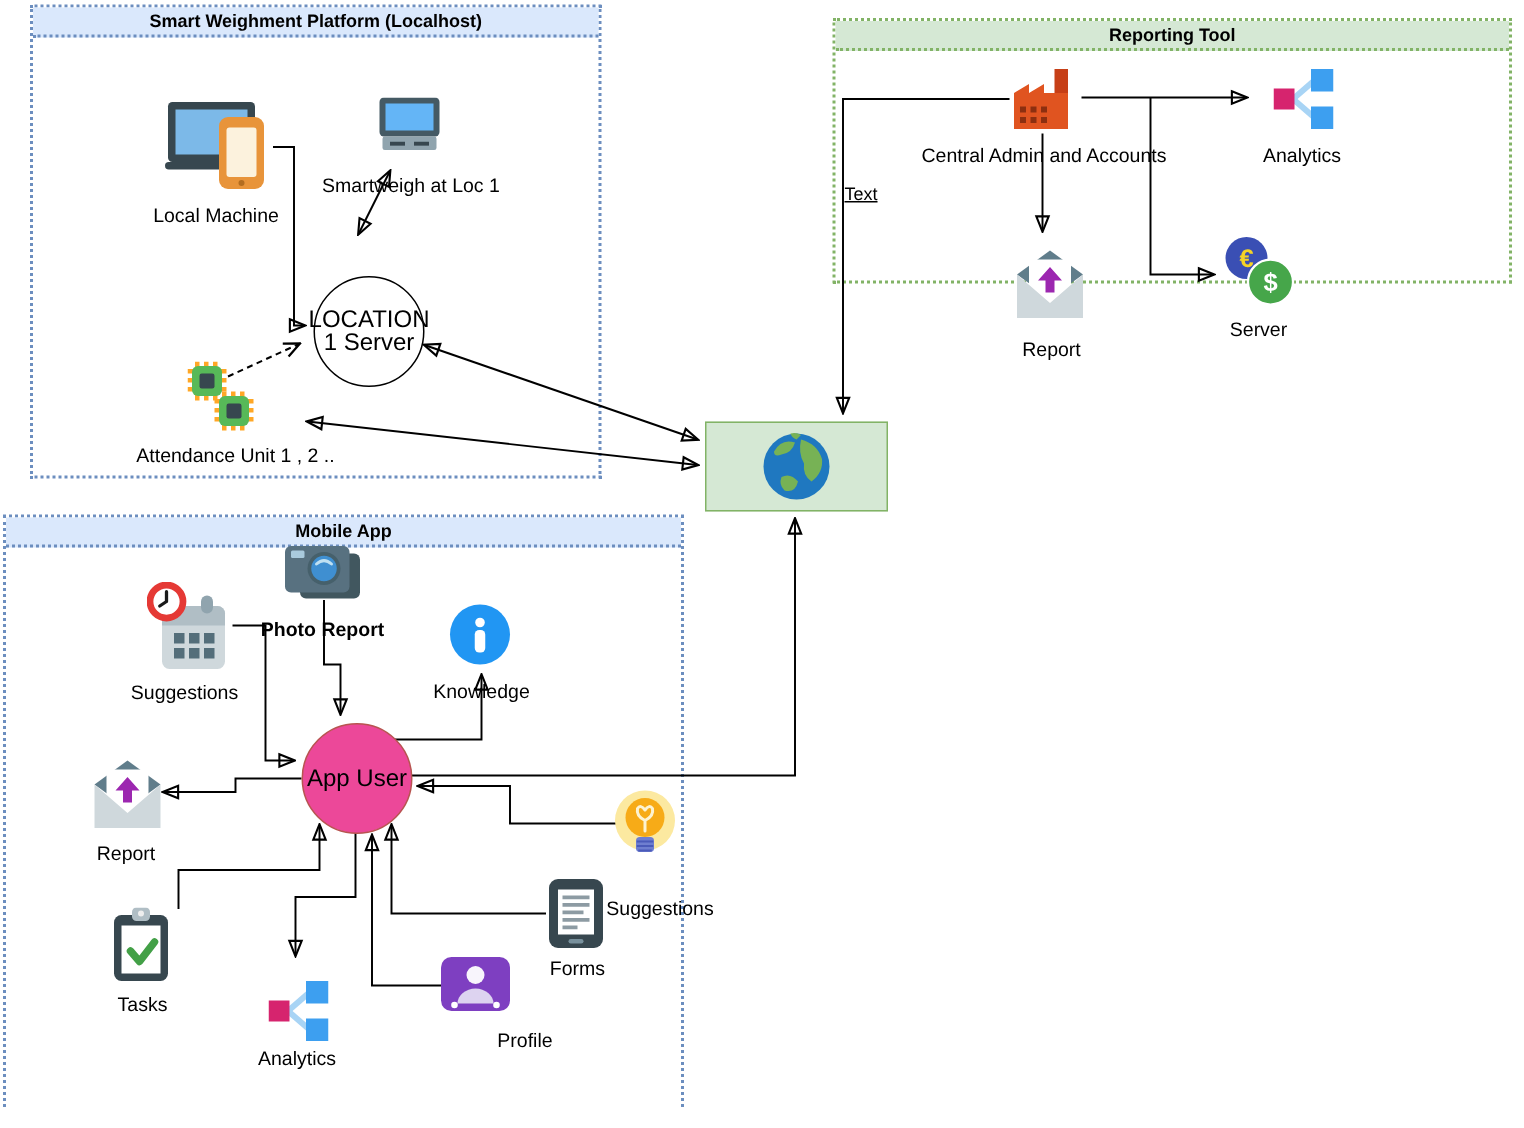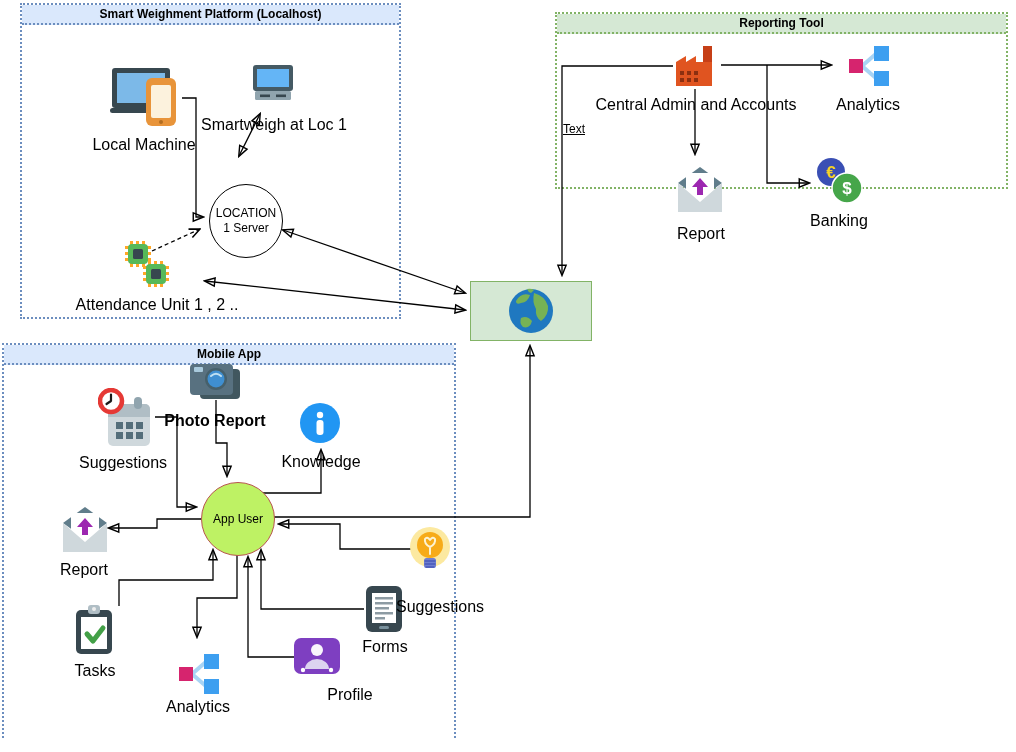--- a/index.html
+++ b/index.html
@@ -7,25 +7,25 @@
           font-family:"Liberation Sans",sans-serif;color:#000;}
   .group{position:absolute;box-sizing:border-box;border:2px dotted #6c8ebf;background:transparent;}
   .group.green{border-color:#82b366;}
   .group-title{position:absolute;left:0;top:0;right:0;height:20px;box-sizing:border-box;
                background:#dae8fc;border-bottom:2px dotted #6c8ebf;
                font-size:12px;font-weight:bold;text-align:center;line-height:19px;}
   .group.green .group-title{background:#d5e8d4;border-bottom-color:#82b366;}
   .edges{position:absolute;left:0;top:0;z-index:1;}
   .edges path{fill:none;stroke:#000;stroke-width:1.3;}
   .node{position:absolute;z-index:2;}
-  .label{position:absolute;z-index:3;font-size:16px;white-space:nowrap;transform:translateX(-50%);}
+  .label{position:absolute;z-index:3;font-size:13px;white-space:nowrap;transform:translateX(-50%);}
   .circle-node{position:absolute;z-index:2;border-radius:50%;display:flex;flex-direction:column;
-               align-items:center;justify-content:center;font-size:12px;text-align:center;line-height:15px;}
+               align-items:center;justify-content:center;font-size:16px;text-align:center;line-height:15px;}
   #location-server{left:209px;top:184px;width:72px;height:72px;background:#fff;border:1.3px solid #000;}
-  #app-user{left:201px;top:482px;width:72px;height:72px;background:#bef264;border:1.3px solid #b85450;}
+  #app-user{left:201px;top:482px;width:72px;height:72px;background:#ec4899;border:1.3px solid #b85450;}
   #internet-box{position:absolute;left:470px;top:281px;width:122px;height:60px;box-sizing:border-box;
                 background:#d5e8d4;border:1px solid #82b366;z-index:2;
                 display:flex;align-items:center;justify-content:center;}
   #edge-text-label{position:absolute;left:563px;top:122px;font-size:12px;z-index:3;text-decoration:underline;}
 </style>
 </head>
 <body>
 
 <div id="canvas">
 
@@ -175,21 +175,21 @@
     <path d="M1,17 V46 H45 V17 L23,36 Z" fill="#cfd8dc"></path>
   </svg>
   <div class="label" style="left:701px;top:225px;">Report</div>
 
   <svg class="node" style="left:816px;top:158px;" width="48" height="48">
     <circle cx="15" cy="14" r="14" fill="#3a4fb4"></circle>
     <text x="15" y="20" font-size="17" font-weight="bold" fill="#f5d327" text-anchor="middle" font-family="Liberation Sans, sans-serif">€</text>
     <circle cx="31" cy="30" r="15" fill="#46a64a" stroke="#ffffff" stroke-width="1.5"></circle>
     <text x="31" y="36" font-size="17" font-weight="bold" fill="#ffffff" text-anchor="middle" font-family="Liberation Sans, sans-serif">$</text>
   </svg>
-  <div class="label" style="left:839px;top:212px;">Banking</div>
+  <div class="label" style="left:839px;top:212px;">Server</div>
 
   <svg class="node" style="left:190px;top:361px;" width="52" height="40">
     <rect x="10" y="8" width="40" height="30" rx="4" fill="#41575f"></rect>
     <rect x="0" y="3" width="43" height="31" rx="4" fill="#587180"></rect>
     <rect x="4" y="6" width="9" height="5" rx="1" fill="#a9cadd"></rect>
     <circle cx="26" cy="18" r="11" fill="#46606b"></circle>
     <circle cx="26" cy="18" r="8.5" fill="#3f8fd1"></circle>
     <path d="M21,15 Q26,10.5 31,15" stroke="#bfe0f2" stroke-width="2" fill="none" stroke-linecap="round"></path>
   </svg>
   <div class="label" style="left:215px;top:412px;font-weight:bold;">Photo Report</div>

